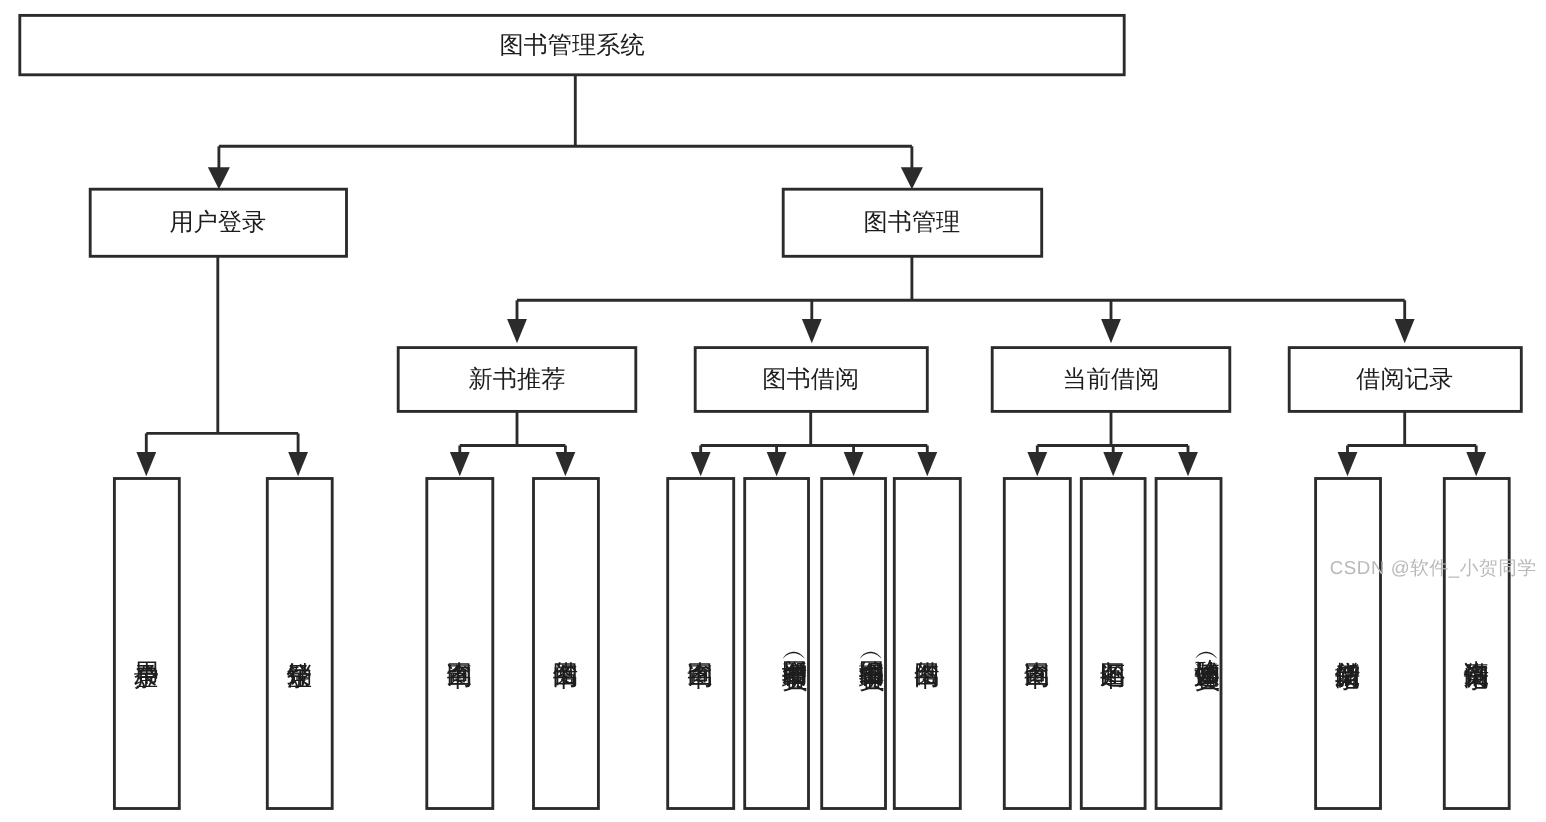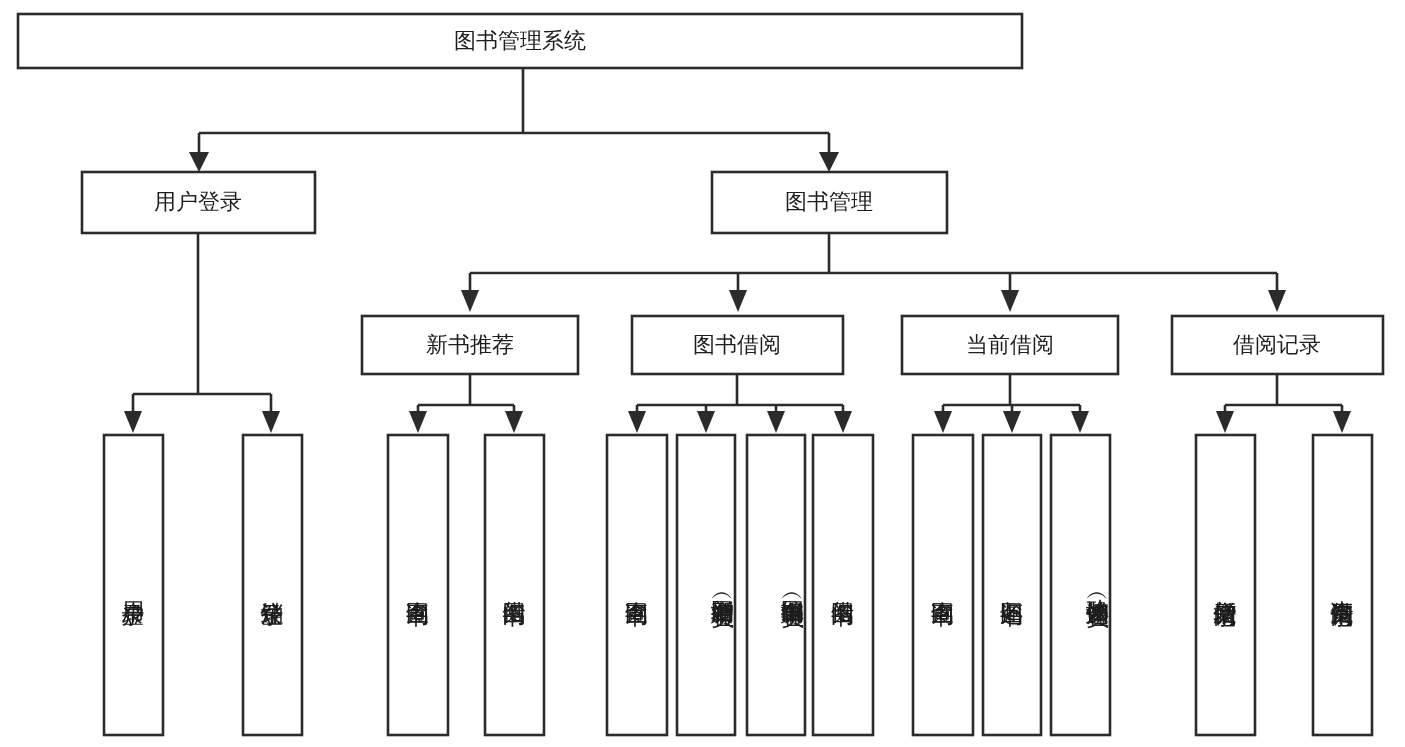--- a/index.html
+++ b/index.html
@@ -208,14 +208,15 @@
   <div class="vlabel" style="left:747px; top:440px; width:58px; height:290px; align-items:flex-start;">编辑图书（管理员）</div>
   <div class="vlabel" style="left:813px; top:435px; width:60px; height:300px;">借阅图书</div>
 
   <div class="vlabel" style="left:913px; top:435px; width:60px; height:300px;">查询图书</div>
   <div class="vlabel" style="left:983px; top:435px; width:58px; height:300px;">归还图书</div>
   <div class="vlabel" style="left:1051px; top:440px; width:59px; height:290px; align-items:flex-start;">确认归还（管理员）</div>
 
   <div class="vlabel" style="left:1196px; top:435px; width:59px; height:300px;">新增借阅记录</div>
   <div class="vlabel" style="left:1313px; top:435px; width:59px; height:300px;">查询借阅记录</div>
 
+  <div class="watermark">CSDN @软件_小贺同学</div>
 
 </div>
 
 </body></html>

